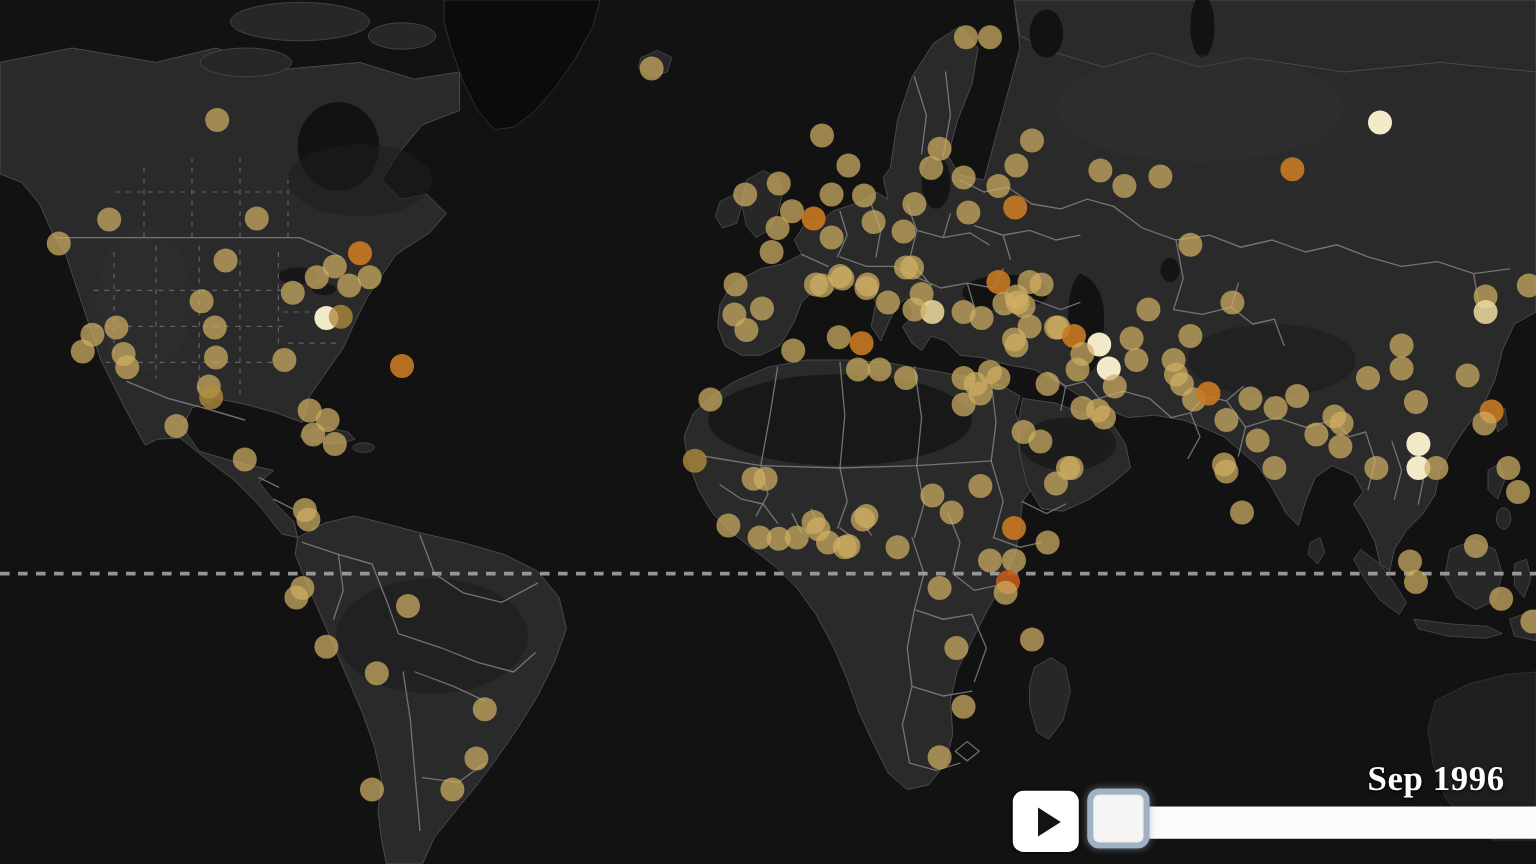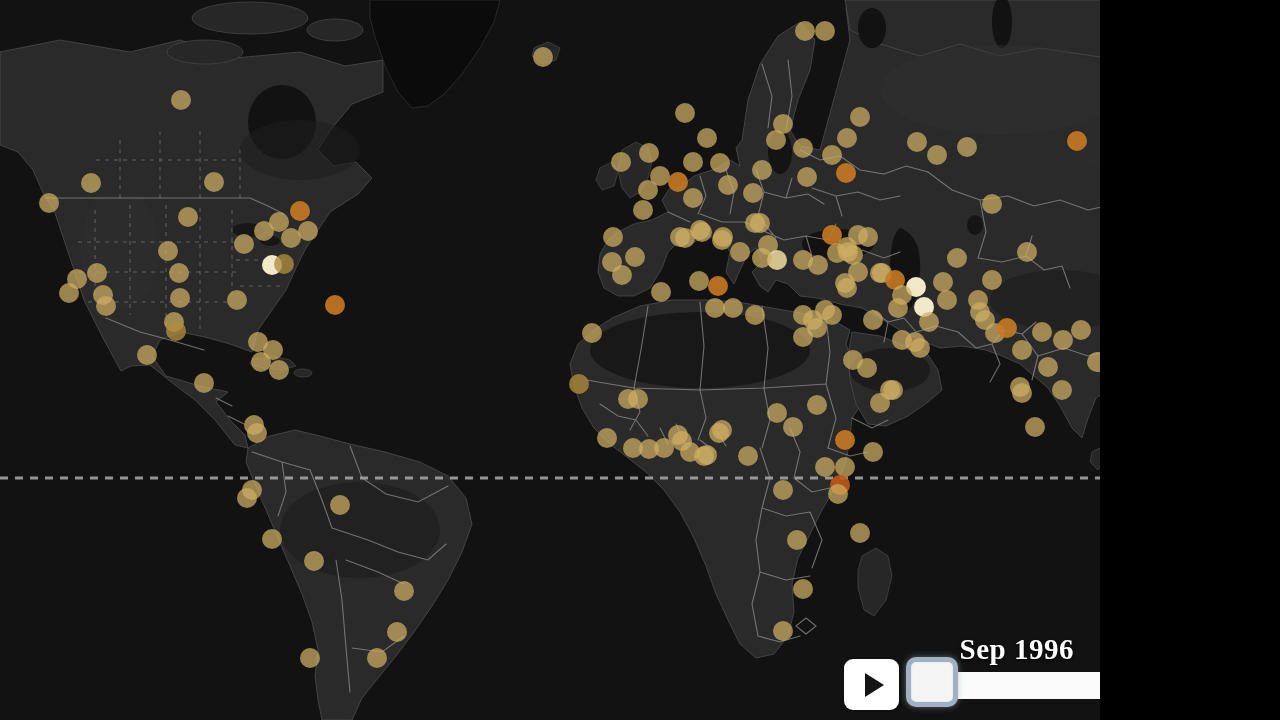--- a/index.html
+++ b/index.html
@@ -1,16 +1,16 @@
 <!DOCTYPE html>
 <html><head>
 <meta charset="utf-8">
 <style>
   html,body{margin:0;padding:0;background:#000;}
-  #stage{position:relative;width:1100px;height:720px;overflow:hidden;background:#121212;
+  #stage{position:relative;width:1280px;height:720px;overflow:hidden;background:#121212;
          font-family:"Liberation Sans",sans-serif;}
   #map{position:absolute;left:0;top:0;}
   .land{fill:#2a2a2a;stroke:#4c4c4c;stroke-width:.8;}
   .land-dark{fill:#0b0b0b;stroke:#303030;stroke-width:.8;}
   .island{fill:#272727;stroke:#4a4a4a;stroke-width:.7;}
   .shade{stroke:none;}
   .border{fill:none;stroke:#8d8d8d;stroke-width:1.1;opacity:.75;stroke-linecap:round;}
   .border-dash{fill:none;stroke:#7a7a7a;stroke-width:1;opacity:.7;stroke-dasharray:4 5;}
   #equator{stroke:#ababab;stroke-width:3;stroke-dasharray:8 7;opacity:.85;}
   #dots circle{filter:blur(.4px);}

